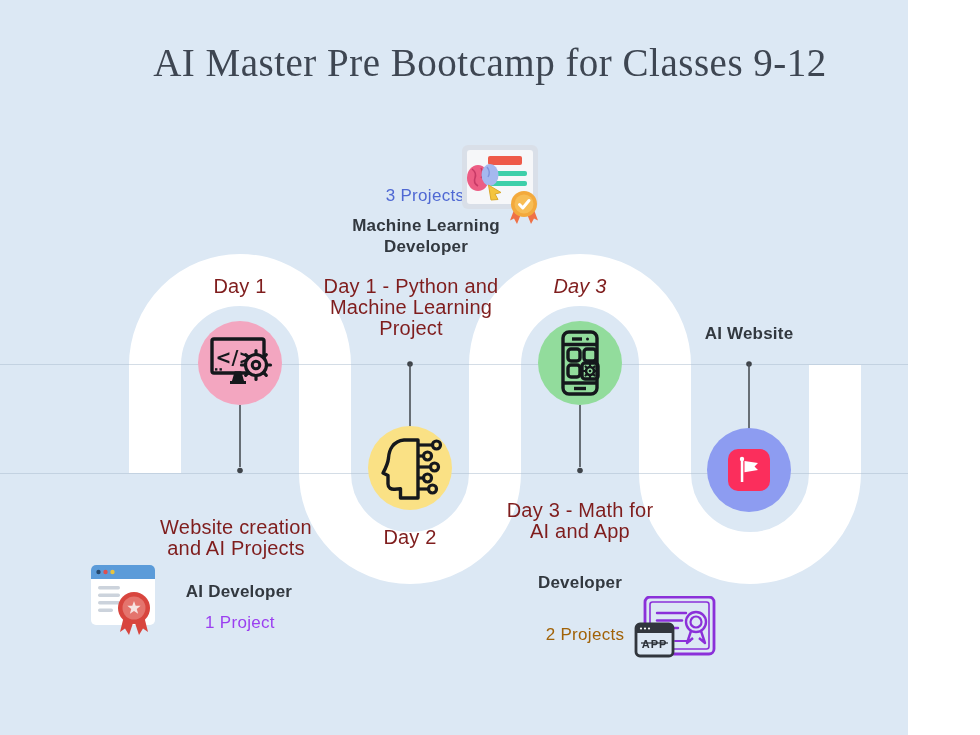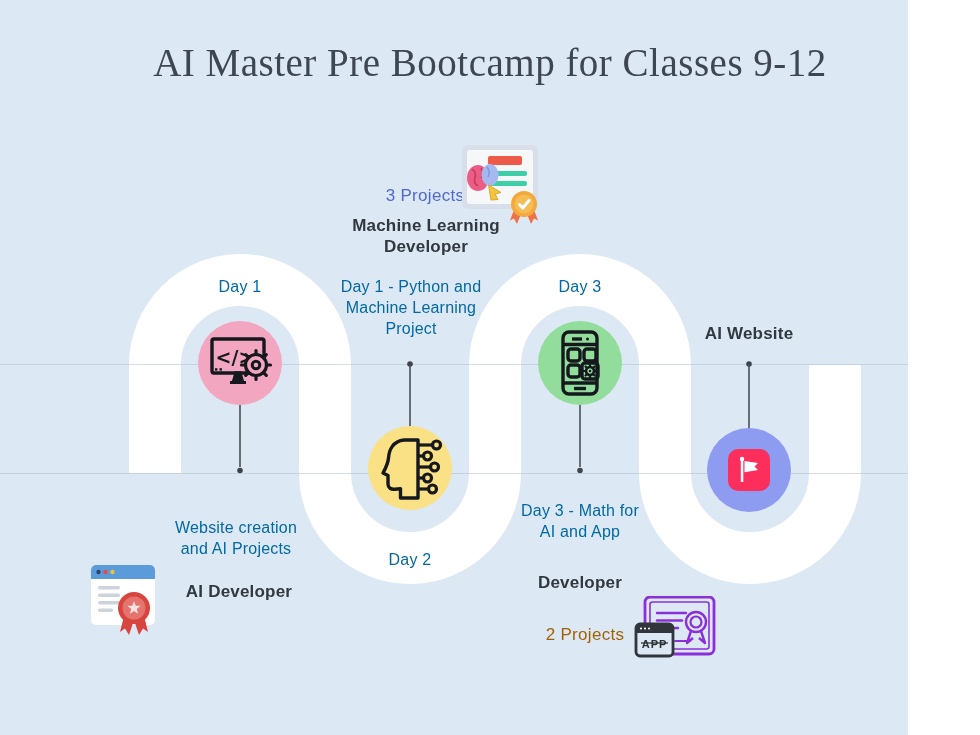--- a/index.html
+++ b/index.html
@@ -4,21 +4,21 @@
 <style>
   html,body{margin:0;padding:0;}
   .stage{position:relative;width:908px;height:735px;background:#dce8f4;overflow:hidden;
          font-family:"Liberation Sans",sans-serif;}
   .title{position:absolute;top:40px;left:0;width:980px;text-align:center;
          font-family:"Liberation Serif",serif;font-weight:400;font-size:39px;
          letter-spacing:.5px;color:#3e4652;}
   .ribbon{position:absolute;left:0;top:0;}
   .hline{position:absolute;left:0;width:980px;height:1px;background:rgba(170,187,206,.5);}
   .hline1{top:364px}.hline2{top:473px}
-  .txt{position:absolute;text-align:center;color:#0369a1;font-size:16px;line-height:21px;letter-spacing:.2px;}
+  .txt{position:absolute;text-align:center;color:#7f1d1d;font-size:20px;line-height:21px;letter-spacing:.2px;}
   .role{color:#32383f;font-weight:bold;font-size:17px;line-height:21px;letter-spacing:.2px;}
   .projects{font-size:17px;font-weight:bold;letter-spacing:.3px;}
   .p-purple{color:#9b3ff0;font-weight:normal;}
   .p-blue{color:#4f68d3;font-weight:normal;}
   .p-red{color:#a16207;font-weight:normal;}
   .circle{position:absolute;width:84px;height:84px;border-radius:50%;
           display:flex;align-items:center;justify-content:center;}
   .c-day1{left:198px;top:321px;background:#f3a6c0;}
   .c-day2{left:368px;top:426px;background:#fae185;}
   .c-day3{left:538px;top:321px;background:#92dc9c;}
@@ -77,20 +77,21 @@
 
   <div class="txt role" style="left:139px;top:581px;width:200px;">
     <div>AI Developer</div>
   </div>
 
   <div class="txt" style="left:126px;top:517px;width:220px;">
     <div>Website creation</div>
     <div>and AI Projects</div>
   </div>
 
+  <div class="txt projects p-purple" style="left:140px;top:612px;width:200px;">1 Project</div>
 
   <svg class="connector" style="left:90px;top:564px;" width="70" height="80">
     <rect x="1" y="1" width="64" height="60" rx="5" fill="#ffffff"></rect>
     <rect x="1" y="1" width="64" height="14" rx="5" fill="#5b9bd9"></rect>
     <rect x="1" y="9" width="64" height="6" fill="#5b9bd9"></rect>
     <circle cx="8.5" cy="8" r="2.2" fill="#27496d"></circle>
     <circle cx="15.5" cy="8" r="2.2" fill="#dd4f4f"></circle>
     <circle cx="22.5" cy="8" r="2.2" fill="#e9c43d"></circle>
     <g fill="#ccd3dc">
       <rect x="8" y="22" width="22" height="3.5" rx="1.7"></rect>
@@ -157,23 +158,23 @@
         <line x1="44" y1="35" x2="57" y2="35"></line>
           <circle cx="60.5" cy="35" r="4"></circle>
         <line x1="44" y1="46" x2="50" y2="46"></line>
           <circle cx="53.5" cy="46" r="4"></circle>
         <line x1="44" y1="57" x2="55" y2="57"></line>
           <circle cx="58.5" cy="57" r="4"></circle>
       </g>
     </svg>
   </div>
 
-  <div class="txt" style="left:360px;top:549px;width:100px;">Day 2</div>
-
-  <div class="txt" style="left:530px;top:276px;width:100px;">Day 3</div>
+  <div class="txt" style="left:360px;top:527px;width:100px;">Day 2</div>
+
+  <div class="txt" style="left:530px;top:276px;width:100px;font-style:italic;">Day 3</div>
 
   <div class="circle c-day3">
     <svg width="72" height="72" viewBox="0 0 72 72">
       <g fill="none" stroke="#15181c" stroke-width="3.4">
         <rect x="19" y="5" width="34" height="62" rx="6"></rect>
         <line x1="28" y1="12" x2="38" y2="12"></line>
         <circle cx="43.5" cy="12" r="1.5" fill="#15181c" stroke="none"></circle>
         <line x1="19" y1="17.5" x2="53" y2="17.5"></line>
         <rect x="24" y="22" width="12" height="12" rx="3"></rect>
         <rect x="40" y="22" width="12" height="12" rx="3"></rect>

